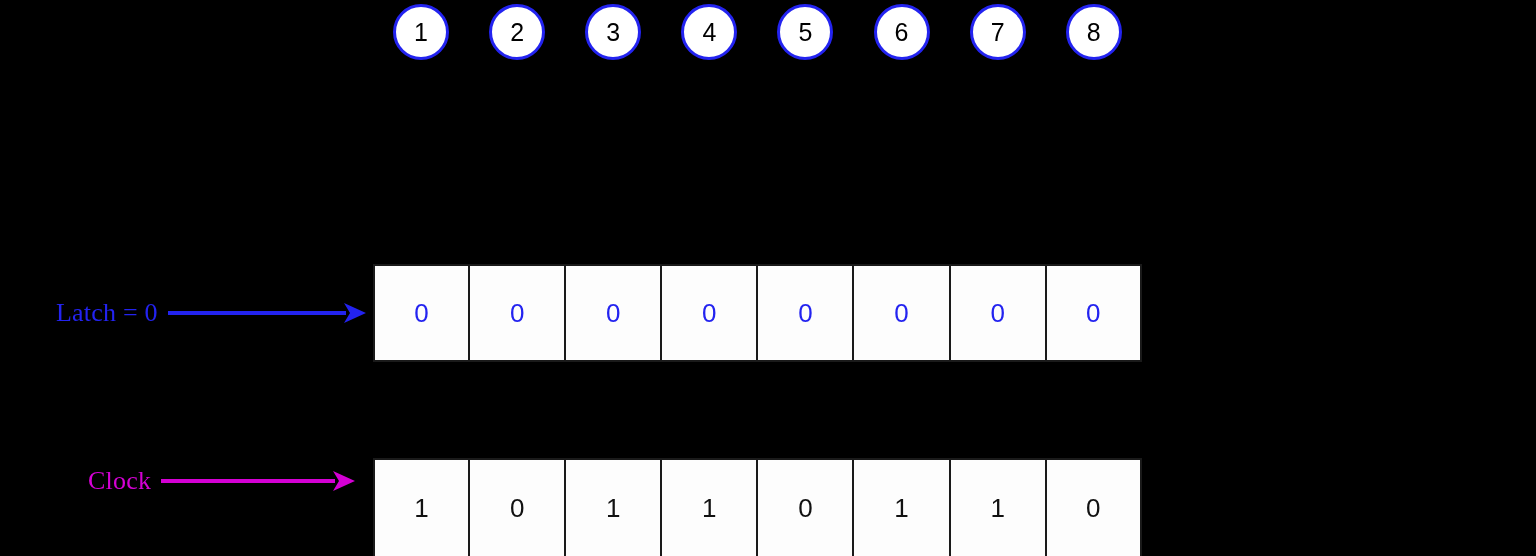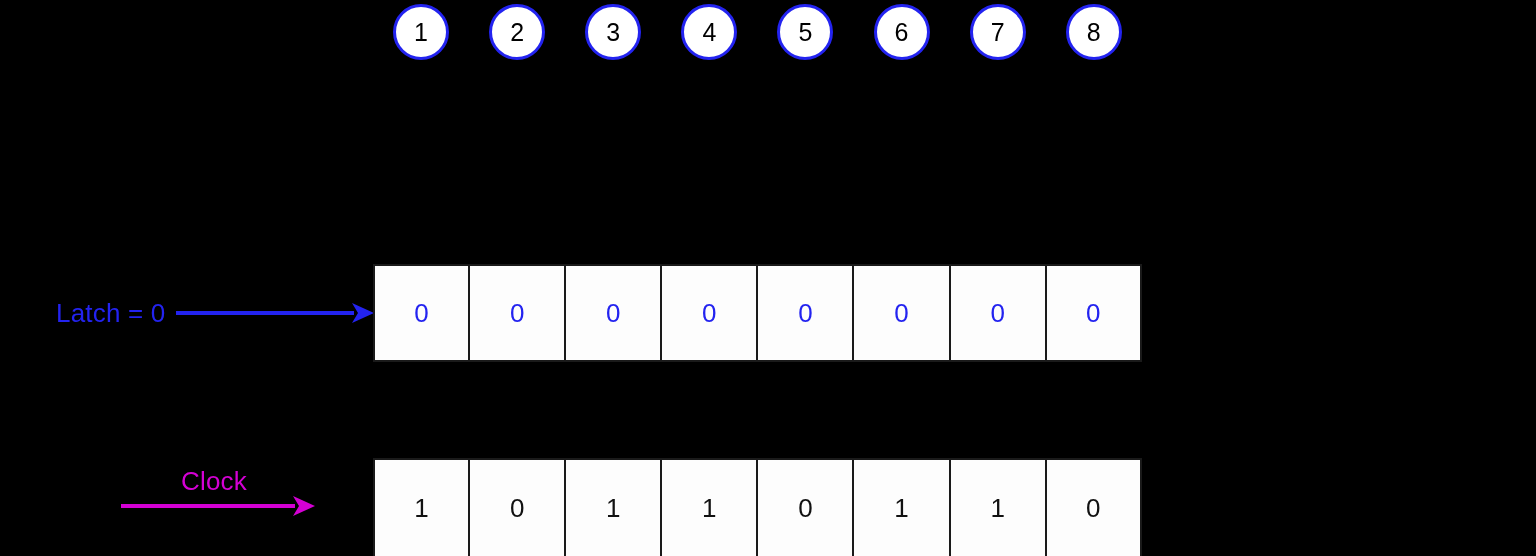--- a/index.html
+++ b/index.html
@@ -93,36 +93,36 @@
   }
   #clock-grid .bit-cell {
     color: #111111;
     border-bottom-width: 0;
   }
 
   
   .label-block {
     position: absolute;
     display: flex;
-    align-items: center;
     white-space: nowrap;
+    font-family: Liberation Serif, serif;
   }
   .label-text {
     font-size: 26px;
     line-height: 1;
     letter-spacing: 0.2px;
   }
   .arrow {
     display: block;
   }
 
   #latch-label-block { left: 56px; top: 300px; }
   #latch-label-block .label-text { color: #2323f0; }
 
-  #clock-label-block { left: 111px; top: 468px; flex-direction: column; }
+  #clock-label-block { left: 88px; top: 468px; }
   #clock-label-block .label-text { color: #d400d4; }
 
   .arrow-wrap { margin-left: 10px; display: flex; align-items: center; }
 </style>
 </head>
 <body>
 
 <div class="stage">
 
   <div class="index-row">

